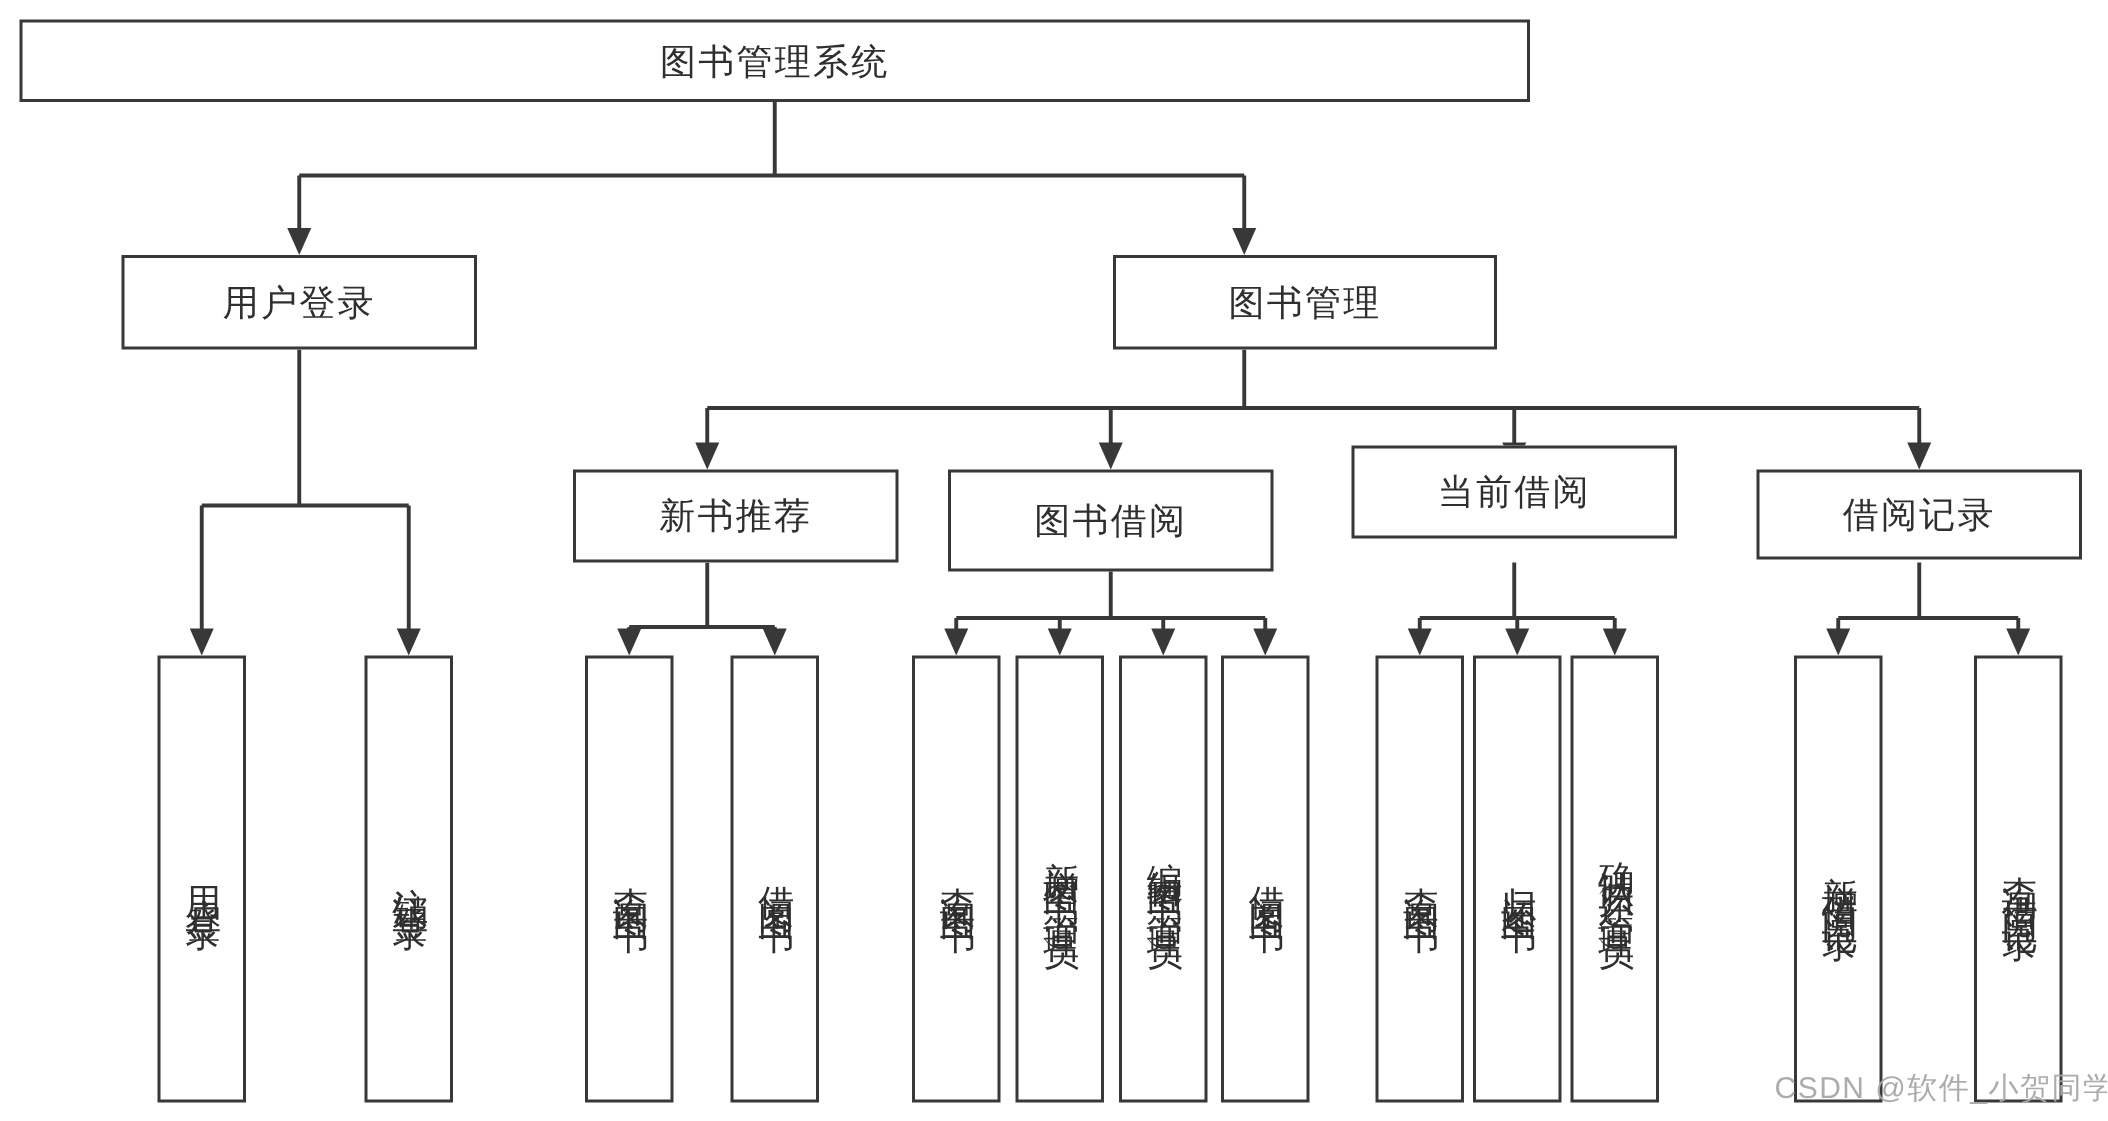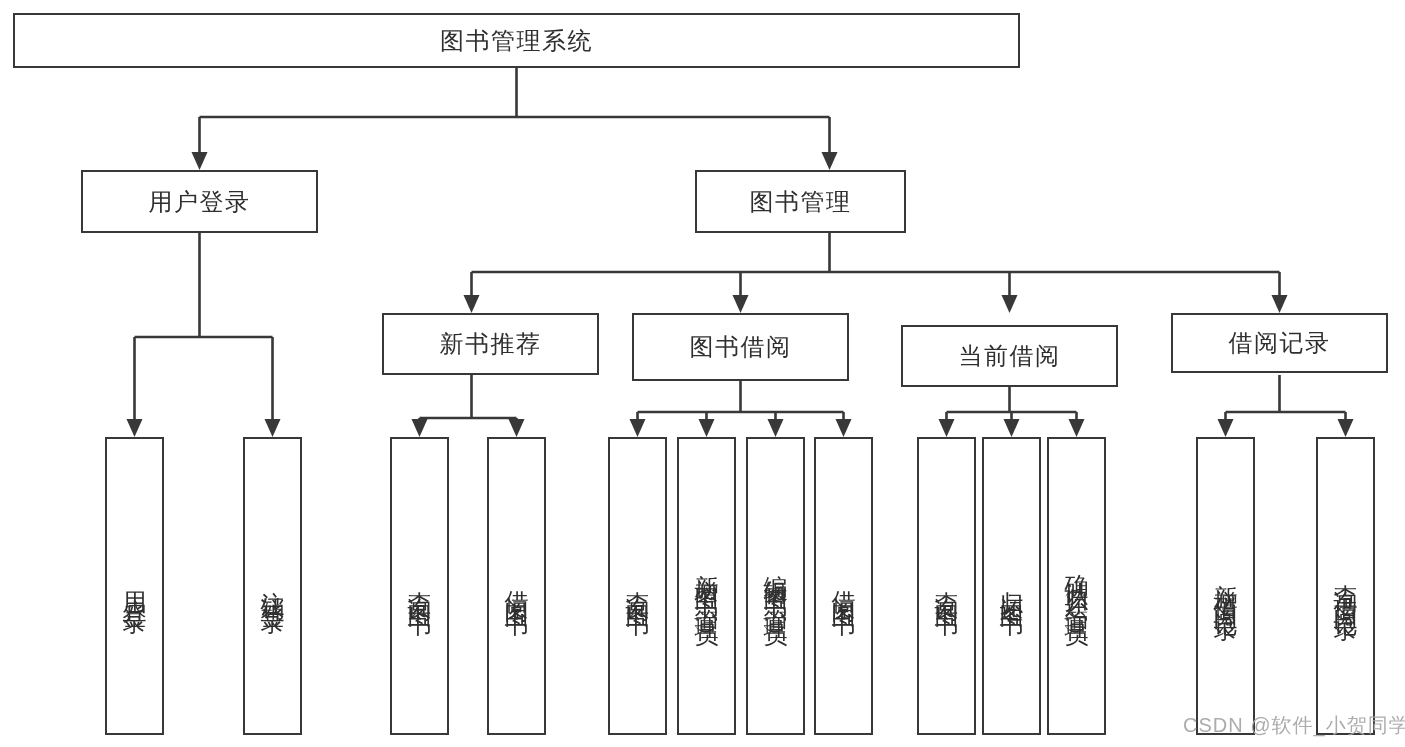--- a/index.html
+++ b/index.html
@@ -71,25 +71,25 @@
     <g>
       <path d="M1279.5,375 V412 M1225.5,412 H1345.5 M1225.5,412 V423 M1345.5,412 V423"></path>
       <polygon points="1217.5,419 1233.5,419 1225.5,437"></polygon>
       <polygon points="1337.5,419 1353.5,419 1345.5,437"></polygon>
     </g>
   </svg>
 
   <div class="box hbox" style="left:13px;top:13px;width:1007px;height:55px">图书管理系统</div>
 
   <div class="box hbox" style="left:81px;top:170px;width:237px;height:63px">用户登录</div>
-  <div class="box hbox" style="left:695px;top:170px;width:211px;height:63px">图书管理</div>
+  <div class="box hbox" style="left:742px;top:170px;width:256px;height:63px">图书管理</div>
 
   <div class="box hbox" style="left:382px;top:313px;width:217px;height:62px">新书推荐</div>
   <div class="box hbox" style="left:632px;top:313px;width:217px;height:68px">图书借阅</div>
-  <div class="box hbox" style="left:901px;top:325px;width:217px;height:62px">当前借阅</div>
+  <div class="box hbox" style="left:901px;top:297px;width:217px;height:62px">当前借阅</div>
   <div class="box hbox" style="left:1171px;top:313px;width:217px;height:60px">借阅记录</div>
 
   <div class="box vbox" style="left:105px;top:437px;width:59px;height:298px">用户登录</div>
   <div class="box vbox" style="left:243px;top:437px;width:59px;height:298px">注销登录</div>
 
   <div class="box vbox" style="left:390px;top:437px;width:59px;height:298px">查询图书</div>
   <div class="box vbox" style="left:487px;top:437px;width:59px;height:298px">借阅图书</div>
 
   <div class="box vbox" style="left:608px;top:437px;width:59px;height:298px">查询图书</div>
   <div class="box vbox" style="left:677px;top:437px;width:59px;height:298px">新增图书（管理员）</div>

